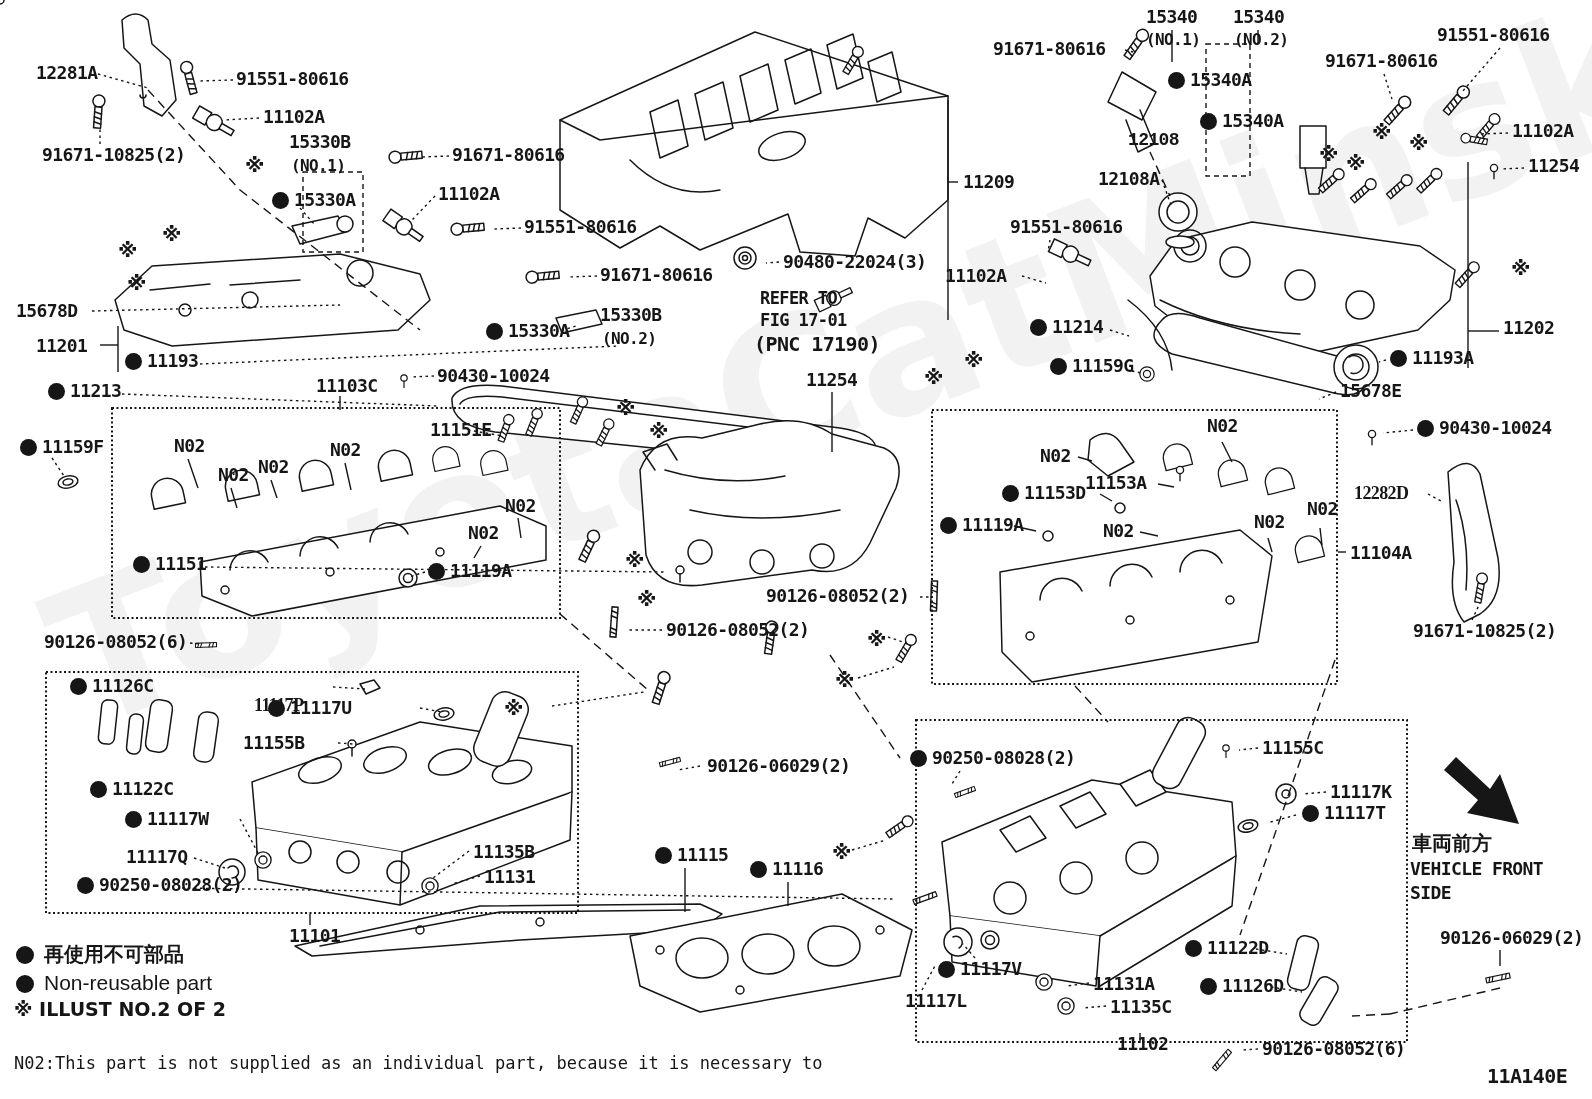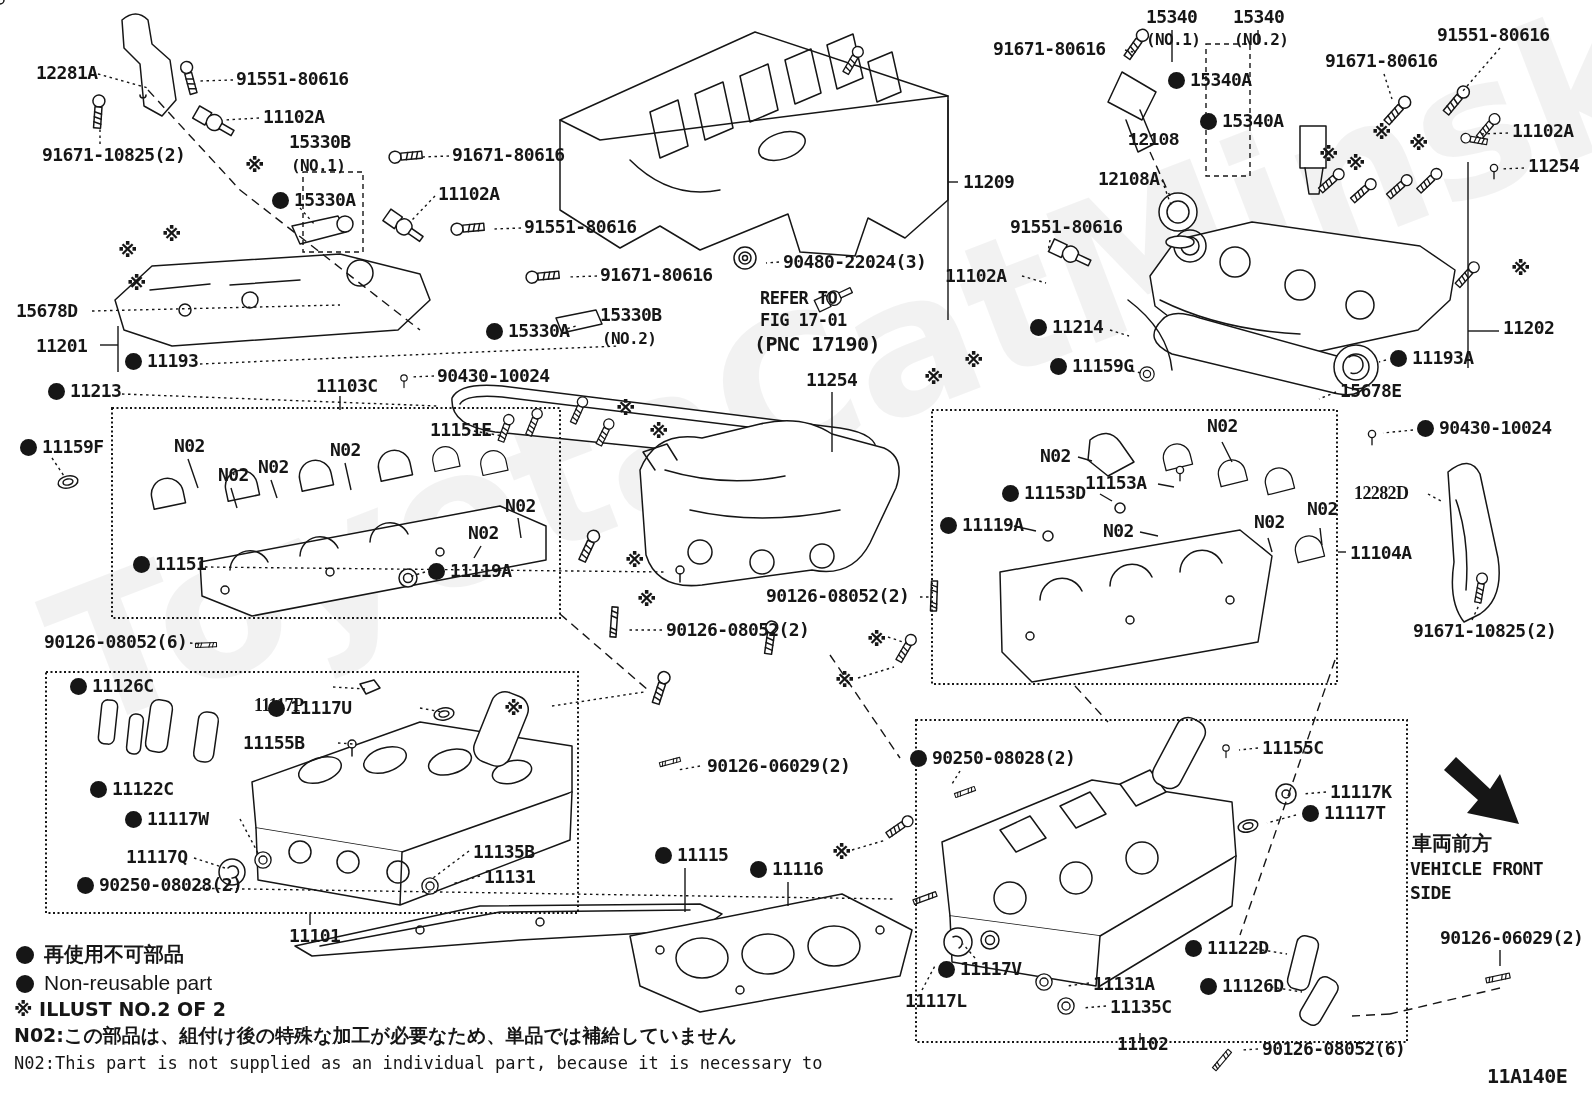--- a/index.html
+++ b/index.html
@@ -525,16 +525,15 @@
       <div class="mark" style="left: 832px; top: 842px;">※</div>
     </div>
 
   <div class="legend-row" style="left:16px;top:944px">
     <span class="dot"></span><span class="legend-text-jp">再使用不可部品</span>
   </div>
   <div class="legend-row" style="left:16px;top:972px">
     <span class="dot"></span><span class="legend-text-en">Non-reusable part</span>
   </div>
   <div class="note-line illust" style="left:14px;top:1000px">※  ILLUST NO.2 OF 2</div>
-  <div class="note-line jp" style="left:14px;top:1026px">N02:この部品は、組付け後の特殊な加工が必要なため、単品では補給していません</div>
   <div class="note-line" style="left:14px;top:1055px">N02:This part is not supplied as an individual part, because it is necessary to</div>
 
 </div>
 
 </body></html>

